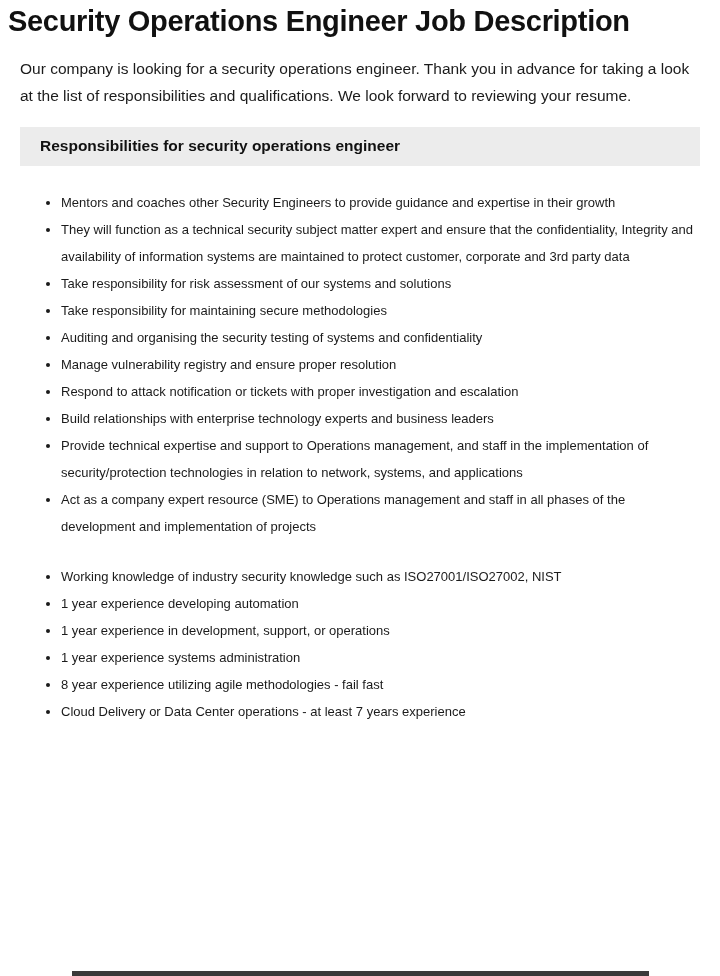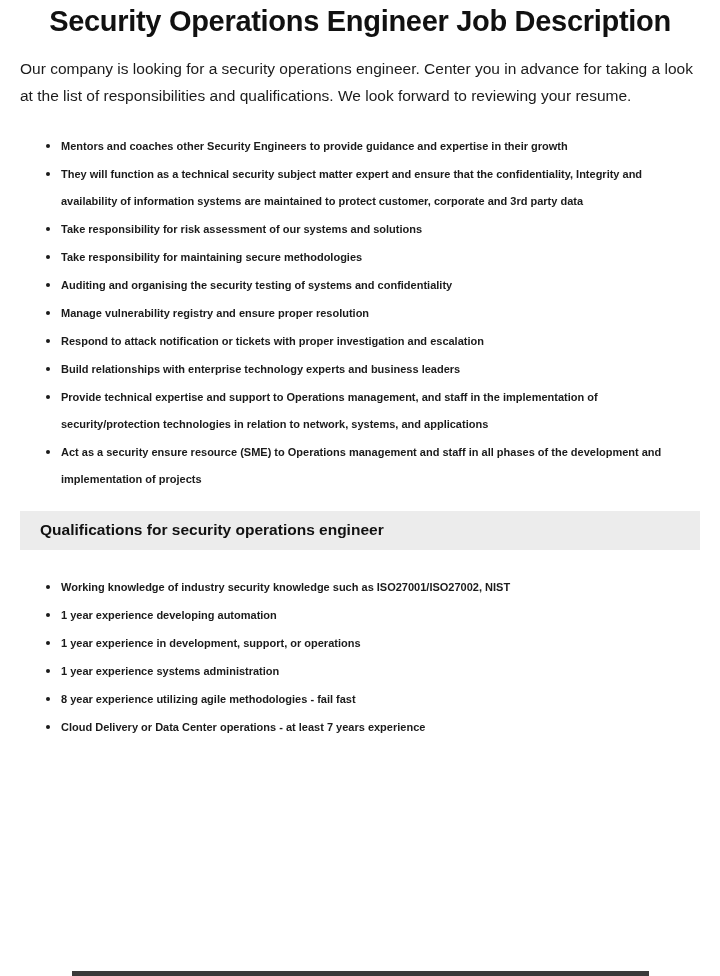--- a/index.html
+++ b/index.html
@@ -19,45 +19,43 @@
     overflow: hidden;
   }
   .page { width: 100%; height: 100%; position: relative; }
   .title {
     font-size: 29px;
     font-weight: bold;
     line-height: 1.15;
     margin: 5px 8px 17px 8px;
     letter-spacing: -0.3px;
     color: #111;
-    text-align: center;
   }
   .intro {
     margin: 0 22px 18px 20px;
     font-size: 15.5px;
     line-height: 27px;
   }
   .section-header {
     margin: 0 20px;
     background: var(--section-bg);
     padding: 10px 20px 11px 20px;
     font-size: 15.5px;
     font-weight: bold;
     color: #111;
   }
   .bullet-list {
     margin: 23px 20px 18px 20px;
     padding: 0 0 0 41px;
     list-style: disc outside;
   }
   .bullet-list li {
-    font-size: 11px;
+    font-size: 13px;
     line-height: 27px;
     padding-right: 6px;
-    font-weight: bold;
   }
   .bullet-list li::marker {
     color: #1b1b1b;
     font-size: 14px;
   }
   .footer-bar {
     position: absolute;
     bottom: 0;
     left: 72px;
     width: 577px;
@@ -65,39 +63,39 @@
     background: var(--footer-bar);
   }
 </style>
 </head>
 <body>
 
 <div class="page">
 
   <h1 class="title">Security Operations Engineer Job Description</h1>
 
-  <p class="intro">Our company is looking for a security operations engineer. Center you in advance for taking a look at the list of responsibilities and qualifications. We look forward to reviewing your resume.</p>
+  <p class="intro">Our company is looking for a security operations engineer. Thank you in advance for taking a look at the list of responsibilities and qualifications. We look forward to reviewing your resume.</p>
 
+  <div class="section-header">
+    <span>Responsibilities for security operations engineer</span>
+  </div>
 
   <ul class="bullet-list">
     <li>Mentors and coaches other Security Engineers to provide guidance and expertise in their growth</li>
     <li>They will function as a technical security subject matter expert and ensure that the confidentiality, Integrity and availability of information systems are maintained to protect customer, corporate and 3rd party data</li>
     <li>Take responsibility for risk assessment of our systems and solutions</li>
     <li>Take responsibility for maintaining secure methodologies</li>
     <li>Auditing and organising the security testing of systems and confidentiality</li>
     <li>Manage vulnerability registry and ensure proper resolution</li>
     <li>Respond to attack notification or tickets with proper investigation and escalation</li>
     <li>Build relationships with enterprise technology experts and business leaders</li>
     <li>Provide technical expertise and support to Operations management, and staff in the implementation of security/protection technologies in relation to network, systems, and applications</li>
-    <li>Act as a security ensure resource (SME) to Operations management and staff in all phases of the development and implementation of projects</li>
+    <li>Act as a company expert resource (SME) to Operations management and staff in all phases of the development and implementation of projects</li>
   </ul>
 
-  <div class="section-header">
-    <span>Qualifications for security operations engineer</span>
-  </div>
 
   <ul class="bullet-list">
     <li>Working knowledge of industry security knowledge such as ISO27001/ISO27002, NIST</li>
     <li>1 year experience developing automation</li>
     <li>1 year experience in development, support, or operations</li>
     <li>1 year experience systems administration</li>
     <li>8 year experience utilizing agile methodologies - fail fast</li>
     <li>Cloud Delivery or Data Center operations - at least 7 years experience</li>
   </ul>
 

